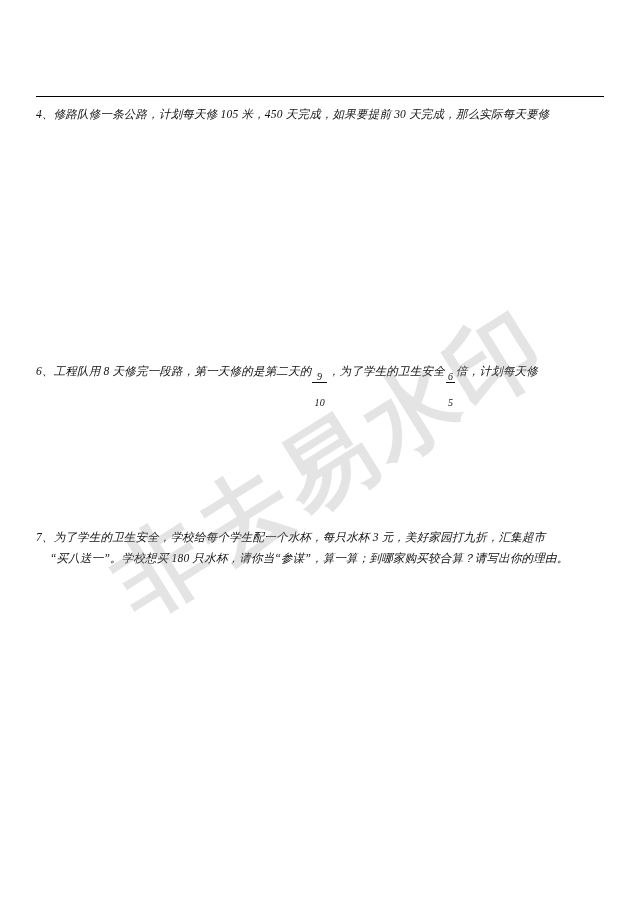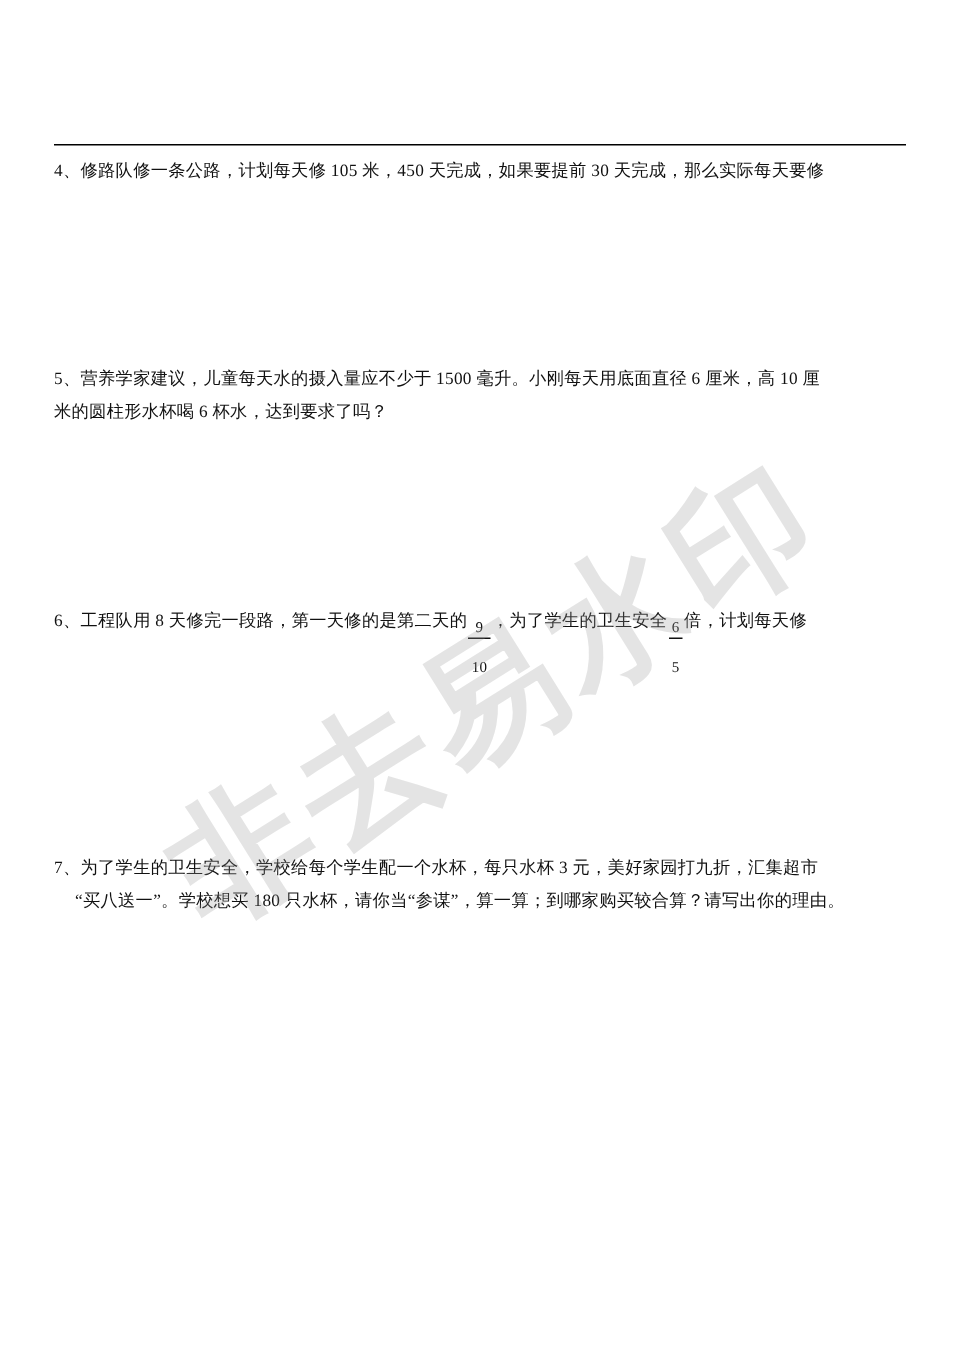--- a/index.html
+++ b/index.html
@@ -32,20 +32,21 @@
     left: 36px;
     top: 104px;
     width: 568px;
   }
   .problem {
     font-size: 11.5px;
     line-height: 1.85;
     color: #111111;
     text-align: justify;
     letter-spacing: 0.2px;
+    font-style: italic;
   }
   .p-line {
     margin: 0;
     padding: 0;
   }
   .gap-1 { height: 118px; }
   .gap-2 { height: 118px; }
   .gap-3 { height: 118px; }
 
   
@@ -98,24 +99,20 @@
   <div class="top-rule"></div>
 
   <div class="content">
 
     <div class="problem">
       <div class="p-line"><span>4、</span><span>修路队修一条公路，计划每天修 105 米，450 天完成，如果要提前 30 天完成，那么实际每天要修</span></div>
     </div>
 
     <div class="gap-1"></div>
 
-    <div class="problem">
-      <div class="p-line"><span>5、</span><span>营养学家建议，儿童每天水的摄入量应不少于 1500 毫升。小刚每天用底面直径 6 厘米，高 10 厘</span></div>
-      <div class="p-line">米的圆柱形水杯喝 6 杯水，达到要求了吗？</div>
-    </div>
 
     <div class="gap-2"></div>
 
     <div class="problem">
       <div class="p-line"><span>6、</span><span>工程队用 8 天修完一段路，第一天修的是第二天的</span><span class="frac">
             <span class="num">9</span>
             <span class="den">10</span>
           </span><span>，为了学生的卫生安全</span><span class="frac">
             <span class="num">6</span>
             <span class="den">5</span>

